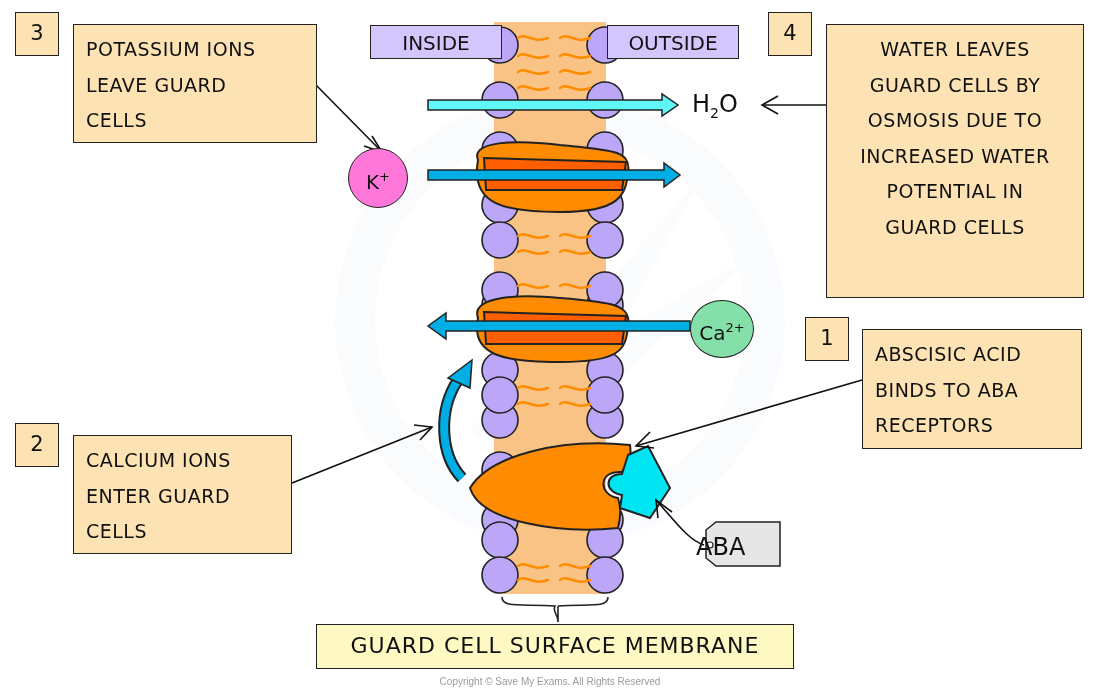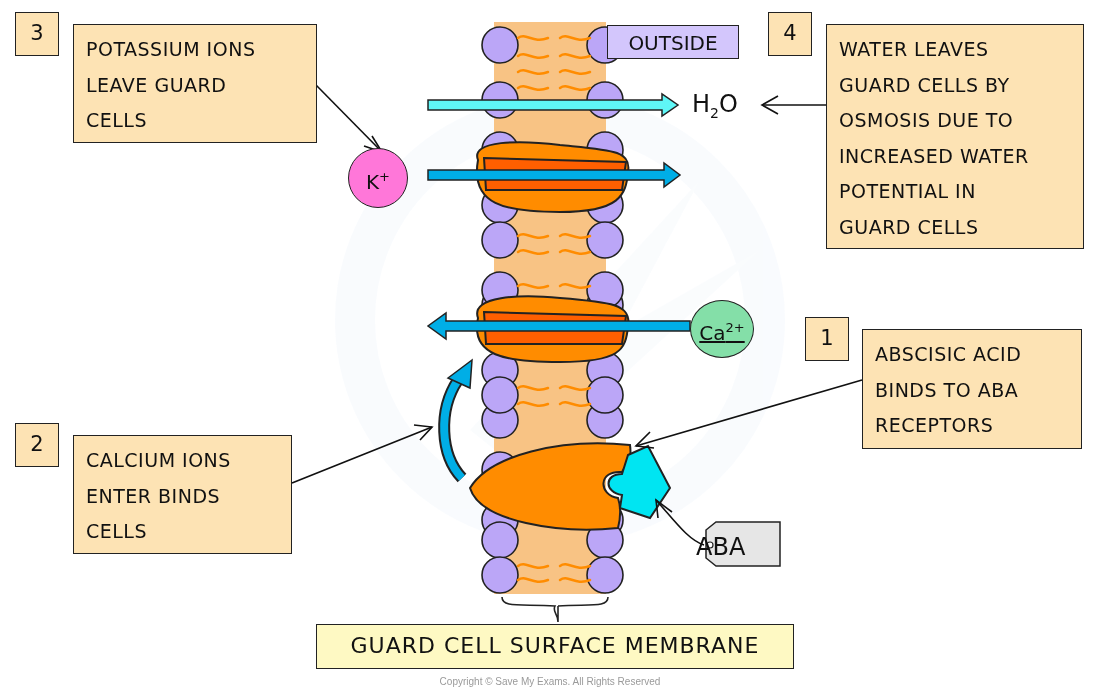--- a/index.html
+++ b/index.html
@@ -136,47 +136,48 @@
       <path d="M704 545 C688 540 674 520 656 500"></path>
       <path d="M658 518 L656 500 L672 512"></path>
     </g>
 
     <path d="M706 530 L716 522 L780 522 L780 566 L716 566 L706 558 Z" fill="#e6e6e6" stroke="#222" stroke-width="1.5"></path>
     <circle cx="710" cy="545" r="3" fill="#fff" stroke="#222" stroke-width="1.2"></circle>
 
     <path d="M502 597 C502 608 520 604 555 606 C552 612 558 613 558 622 M558 606 C590 604 608 608 608 597 M558 606 L558 622" fill="none" stroke="#222" stroke-width="1.6"></path>
   </svg>
 
+  <div class="lilac" style="left:370px;top:25px;width:132px;height:34px;">INSIDE</div>
   <div class="lilac" style="left:607px;top:25px;width:132px;height:34px;">OUTSIDE</div>
 
   <div class="num" style="left:15px;top:12px;width:44px;height:44px;line-height:41px;">3</div>
   <div class="box" style="left:73px;top:12px;width:244px;height:119px;">POTASSIUM IONS
 LEAVE GUARD
 CELLS</div>
 
   <div class="num" style="left:768px;top:12px;width:44px;height:44px;line-height:41px;">4</div>
-  <div class="box" style="left:826px;top:12px;width:258px;height:225px;">WATER LEAVES
+  <div class="box" style="left:826px;top:12px;width:258px;height:274px;text-align:center;">WATER LEAVES
 GUARD CELLS BY
 OSMOSIS DUE TO
 INCREASED WATER
 POTENTIAL IN
 GUARD CELLS</div>
 
   <div class="num" style="left:805px;top:317px;width:44px;height:44px;line-height:41px;">1</div>
   <div class="box" style="left:862px;top:317px;width:220px;height:120px;">ABSCISIC ACID
 BINDS TO ABA
 RECEPTORS</div>
 
   <div class="num" style="left:15px;top:423px;width:44px;height:44px;line-height:41px;">2</div>
   <div class="box" style="left:73px;top:423px;width:219px;height:119px;">CALCIUM IONS
-ENTER BINDS
+ENTER GUARD
 CELLS</div>
 
   <div class="ion" style="left:348px;top:148px;width:60px;height:60px;line-height:56px;background:#ff77d9;"><span>K</span><sup>+</sup></div>
-  <div class="ion" style="left:690px;top:300px;width:64px;height:58px;line-height:54px;background:#84dfa8;text-decoration:underline;"><span>Ca</span><sup>2+</sup></div>
+  <div class="ion" style="left:690px;top:300px;width:64px;height:58px;line-height:54px;background:#84dfa8;"><span>Ca</span><sup>2+</sup></div>
 
   <div class="h2o"><span>H</span><sub>2</sub><span>O</span></div>
 
   <div class="aba-text">ABA</div>
 
   <div class="grey" style="left:316px;top:624px;width:478px;height:45px;line-height:42px;">GUARD CELL SURFACE MEMBRANE</div>
 
   <div class="copyright">Copyright © Save My Exams. All Rights Reserved</div>
 </div>
 

